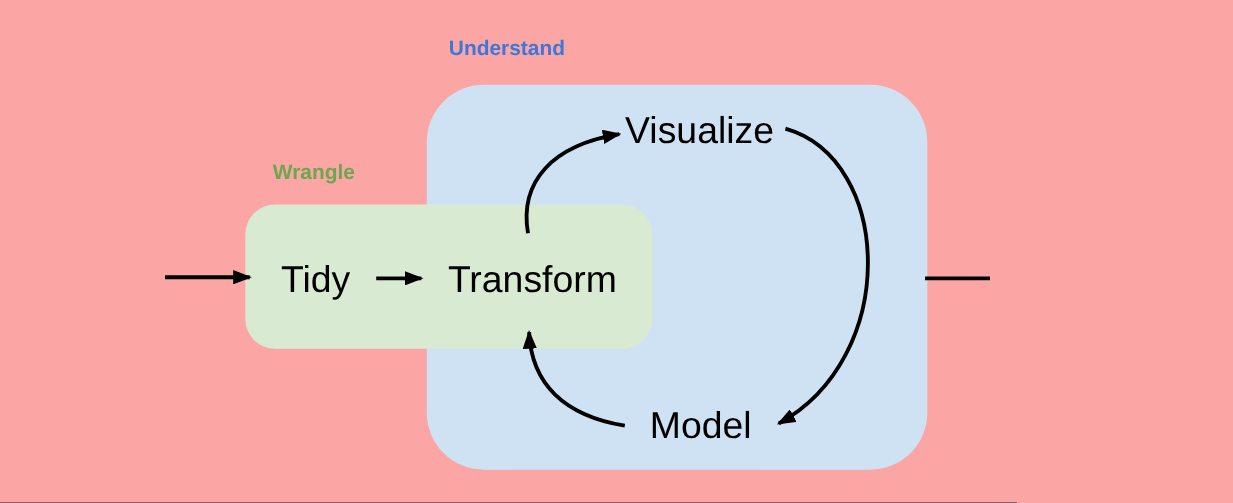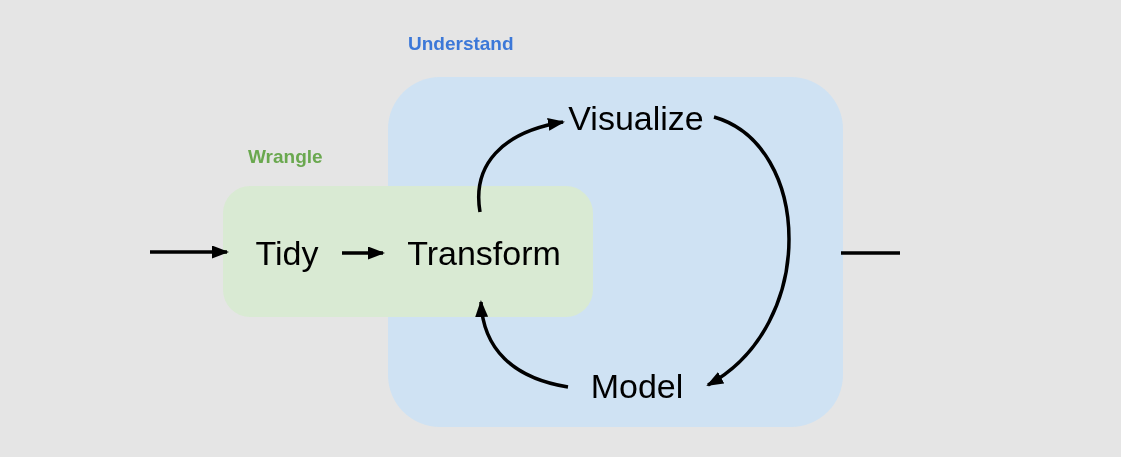--- a/index.html
+++ b/index.html
@@ -4,21 +4,21 @@
 <style>
   html, body {
     margin: 0;
     padding: 0;
     background: #000000;
   }
   #stage {
     position: relative;
     width: 1121px;
     height: 457px;
-    background: #e5e5e5;
+    background: #fca5a5;
     overflow: hidden;
     font-family: "Liberation Sans", sans-serif;
   }
   svg { display: block; }
   .group-label {
     font-family: "Liberation Sans", sans-serif;
     font-size: 19px;
     font-weight: bold;
   }
   .node-text {

